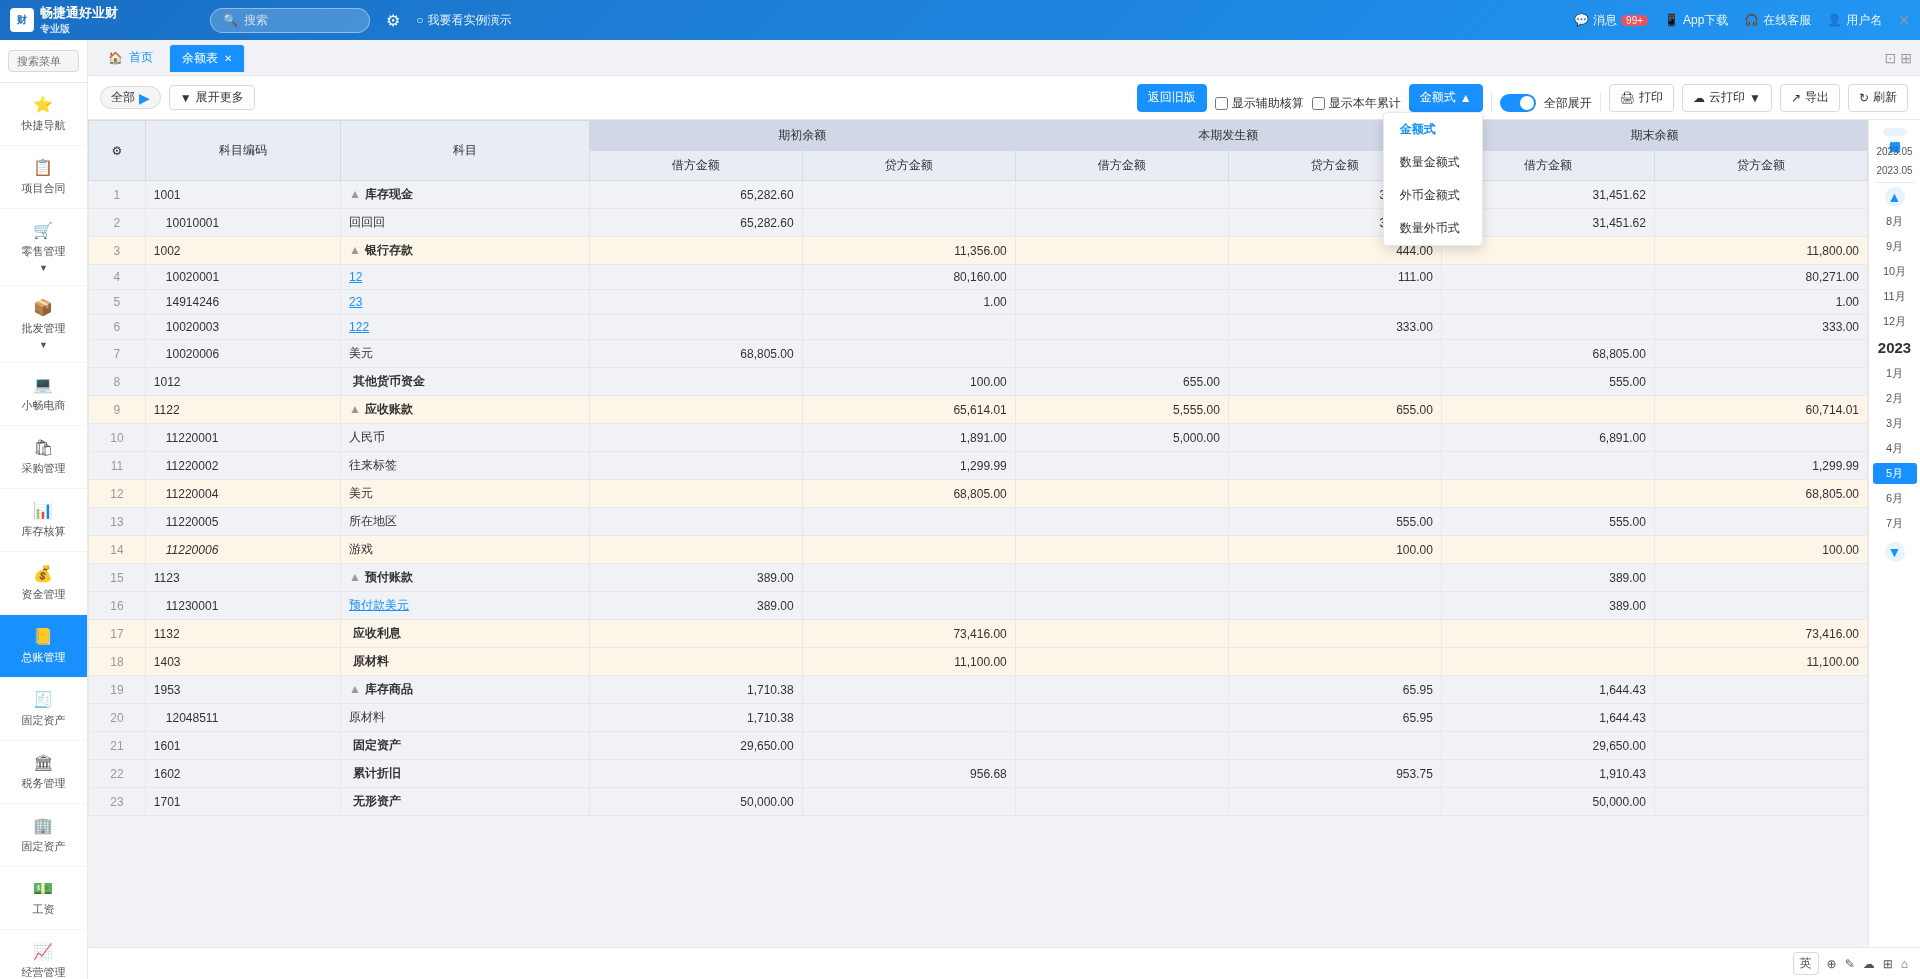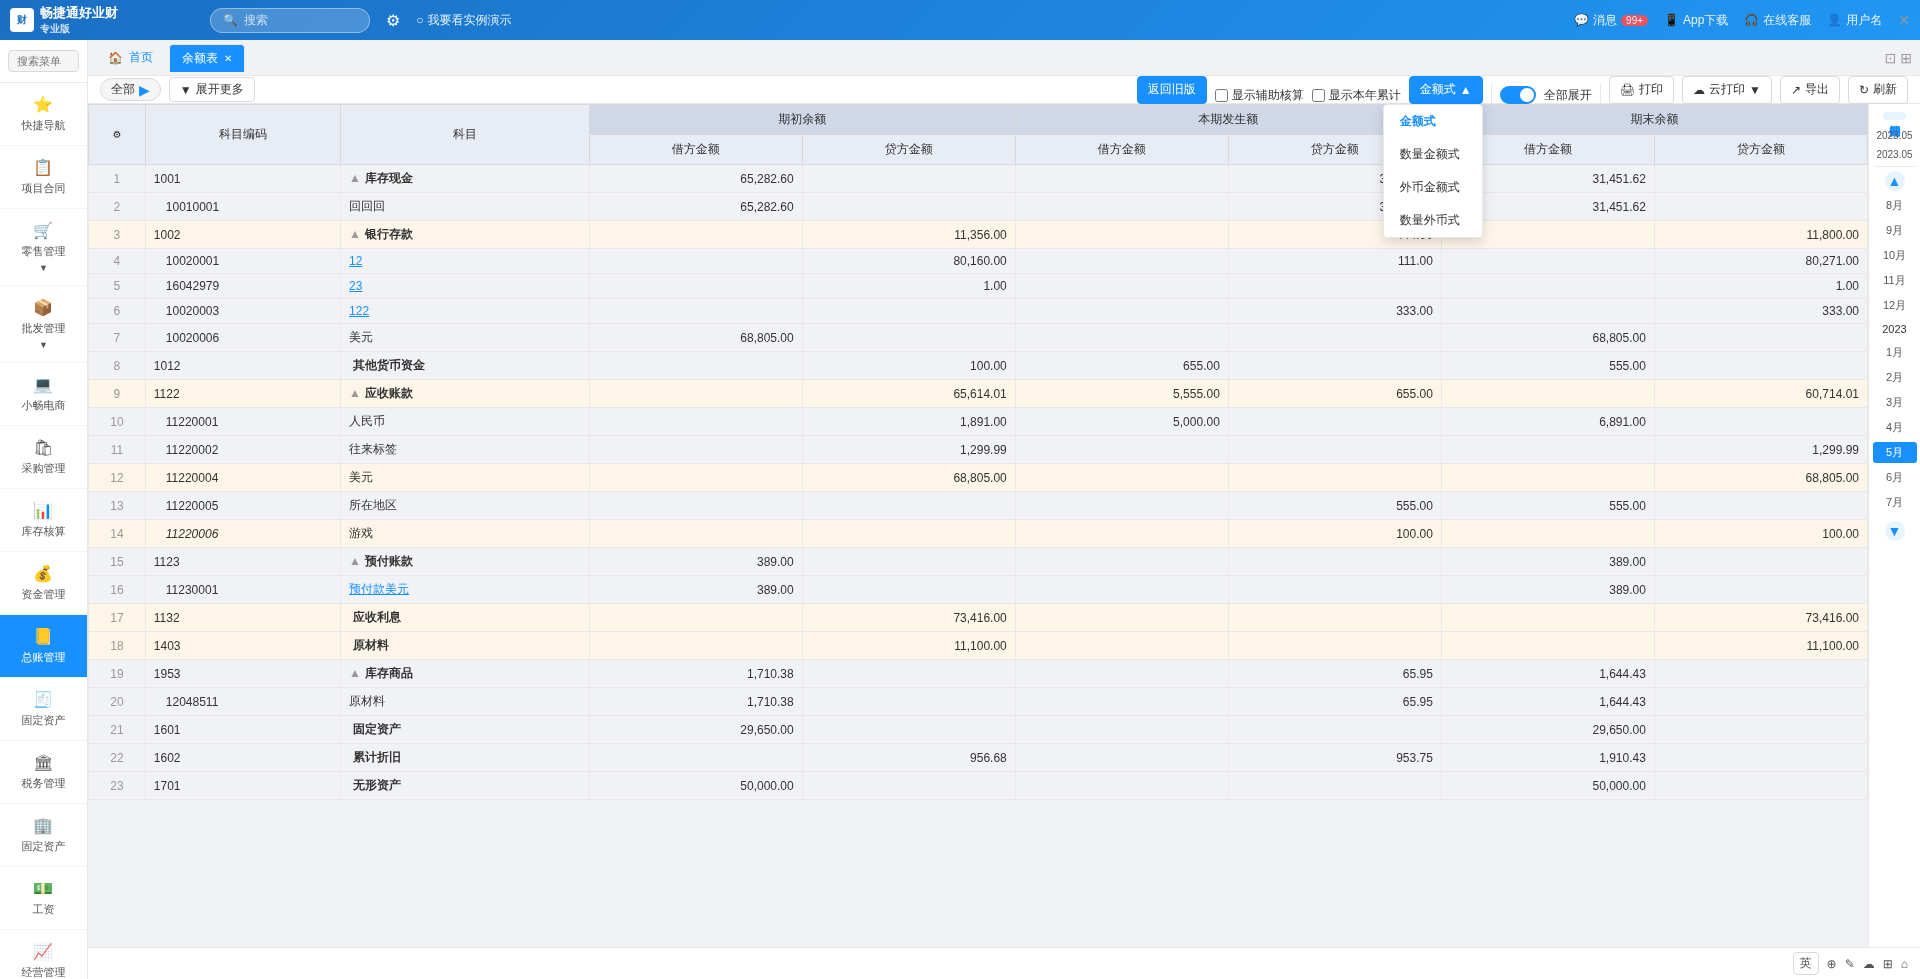--- a/index.html
+++ b/index.html
@@ -137,21 +137,21 @@
       background: #fff;
       border: 1px solid #e8e8e8;
       border-bottom: none;
     }
     .tab-item.home { background: transparent; border: none; color: #1890ff; }
     .tab-item.active { background: #1890ff; color: white; }
     .tab-close { font-size: 10px; cursor: pointer; }
 
     
     .toolbar {
-      height: 28px;
+      height: 44px;
       background: #fff;
       border-bottom: 1px solid #e8e8e8;
       display: flex;
       align-items: center;
       padding: 0 12px;
       gap: 8px;
     }
     .toolbar-btn {
       height: 28px;
       padding: 0 10px;
@@ -286,21 +286,21 @@
     .rp-month {
       width: 44px;
       text-align: center;
       font-size: 11px;
       padding: 3px 2px;
       cursor: pointer;
       color: #555;
       border-radius: 3px;
     }
     .rp-month.active { background: #1890ff; color: white; border-radius: 3px; }
-    .rp-month.year-label { font-weight: normal; color: #333; background: none; font-size: 11px; }
+    .rp-month.year-label { font-weight: bold; color: #333; background: none; font-size: 15px; }
     .rp-divider { width: 40px; height: 1px; background: #e8e8e8; }
 
     
     .bottom-bar {
       height: 32px;
       background: #fff;
       border-top: 1px solid #e8e8e8;
       display: flex;
       align-items: center;
       padding: 0 12px;
@@ -315,21 +315,21 @@
       display: flex; gap: 4px;
     }
     .win-close { color: #999; font-size: 14px; cursor: pointer; }
 
     .table-settings-icon {
       position: sticky;
       left: 0;
       background: #e8edf5;
     }
 
-    .header-row-1 th { background: #e8edf5; font-family: Liberation Mono, monospace; }
+    .header-row-1 th { background: #e8edf5; }
   </style>
 </head>
 <body>
 
 <div class="top-bar">
   <div class="top-bar-logo">
     <div class="logo-icon">财</div>
     <div>
       <div style="font-size:13px;font-weight:bold;">畅捷通好业财</div>
       <div style="font-size:10px;opacity:0.8;">专业版</div>
@@ -574,21 +574,21 @@
     <td><span class="link-text">12</span></td>
     <td class="num"></td>
     <td class="num">80,160.00</td>
     <td class="num"></td>
     <td class="num">111.00</td>
     <td class="num"></td>
     <td class="num">80,271.00</td>
   </tr>
               <tr>
     <td class="row-index center">5</td>
-    <td style="padding-left:20px;">16042979</td>
+    <td style="padding-left:20px;">14914246</td>
     <td><span class="link-text">23</span></td>
     <td class="num"></td>
     <td class="num">1.00</td>
     <td class="num"></td>
     <td class="num"></td>
     <td class="num"></td>
     <td class="num">1.00</td>
   </tr>
               <tr>
     <td class="row-index center">6</td>

